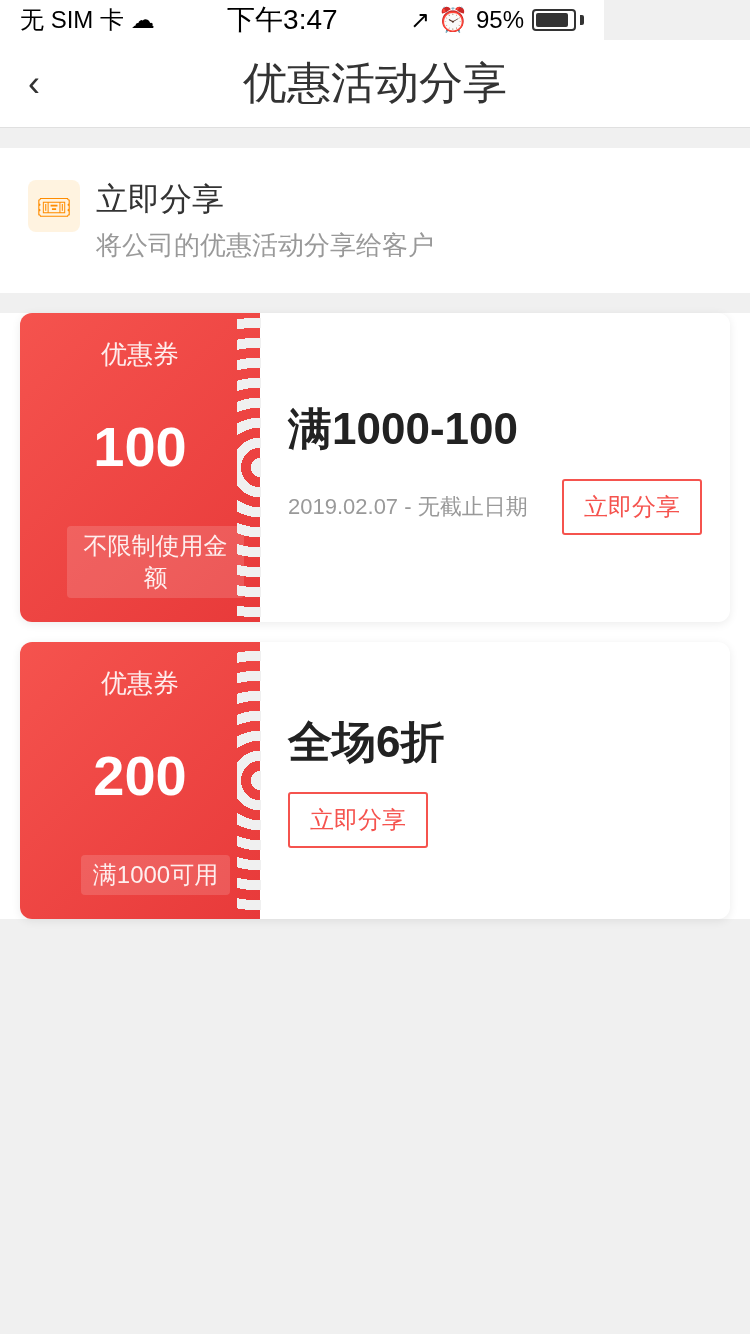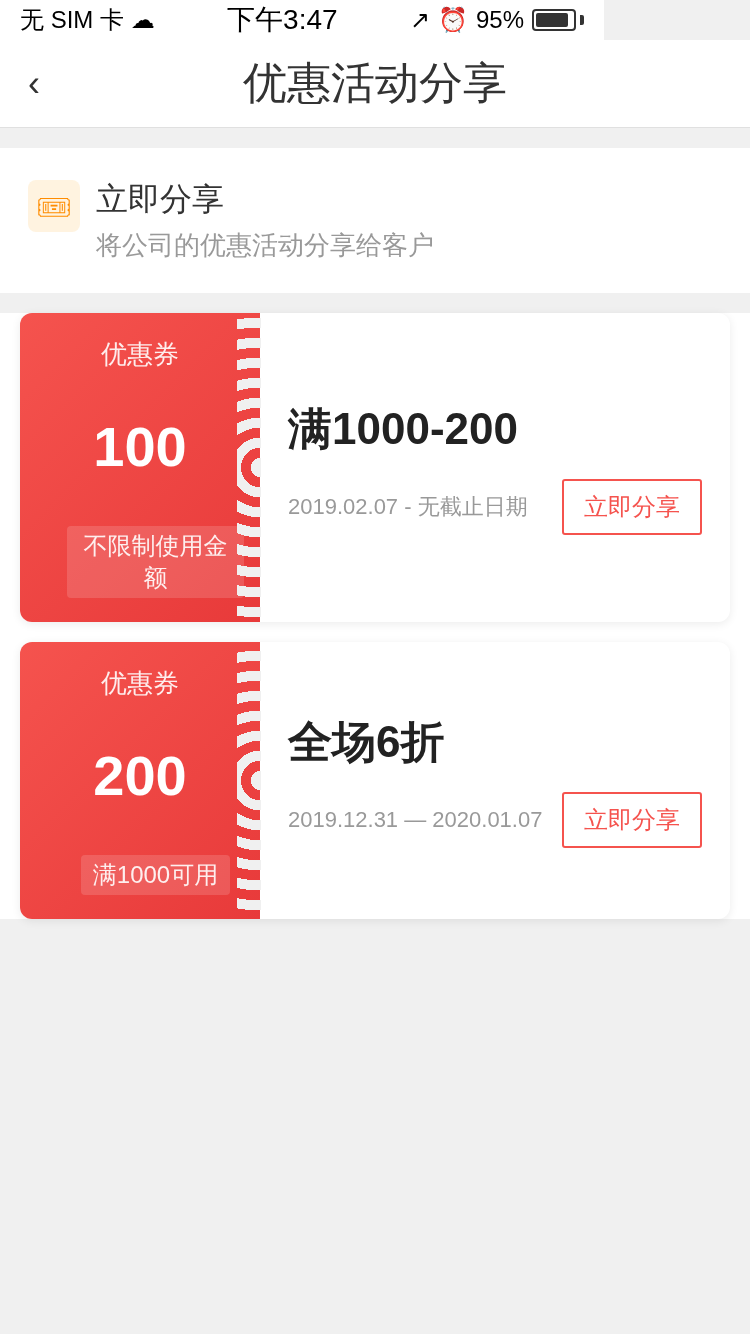--- a/index.html
+++ b/index.html
@@ -264,36 +264,35 @@
 
 <div class="coupon-list">
 
   <div class="coupon-card">
     <div class="coupon-left">
       <div class="coupon-label">优惠券</div>
       <div class="coupon-value">100</div>
       <div class="coupon-condition">不限制使用金额</div>
     </div>
     <div class="coupon-right">
-      <div class="coupon-name">满1000-200</div>
+      <div class="coupon-name">满1000-100</div>
       <div class="coupon-bottom">
         <div class="coupon-date">2019.02.07 - 无截止日期</div>
         <button class="share-btn">立即分享</button>
       </div>
     </div>
   </div>
 
   <div class="coupon-card">
     <div class="coupon-left">
       <div class="coupon-label">优惠券</div>
       <div class="coupon-value">200</div>
       <div class="coupon-condition">满1000可用</div>
     </div>
     <div class="coupon-right">
       <div class="coupon-name">全场6折</div>
       <div class="coupon-bottom">
-        <div class="coupon-date">2019.12.31 — 2020.01.07</div>
         <button class="share-btn">立即分享</button>
       </div>
     </div>
   </div>
 
 </div>
 
 </body></html>

